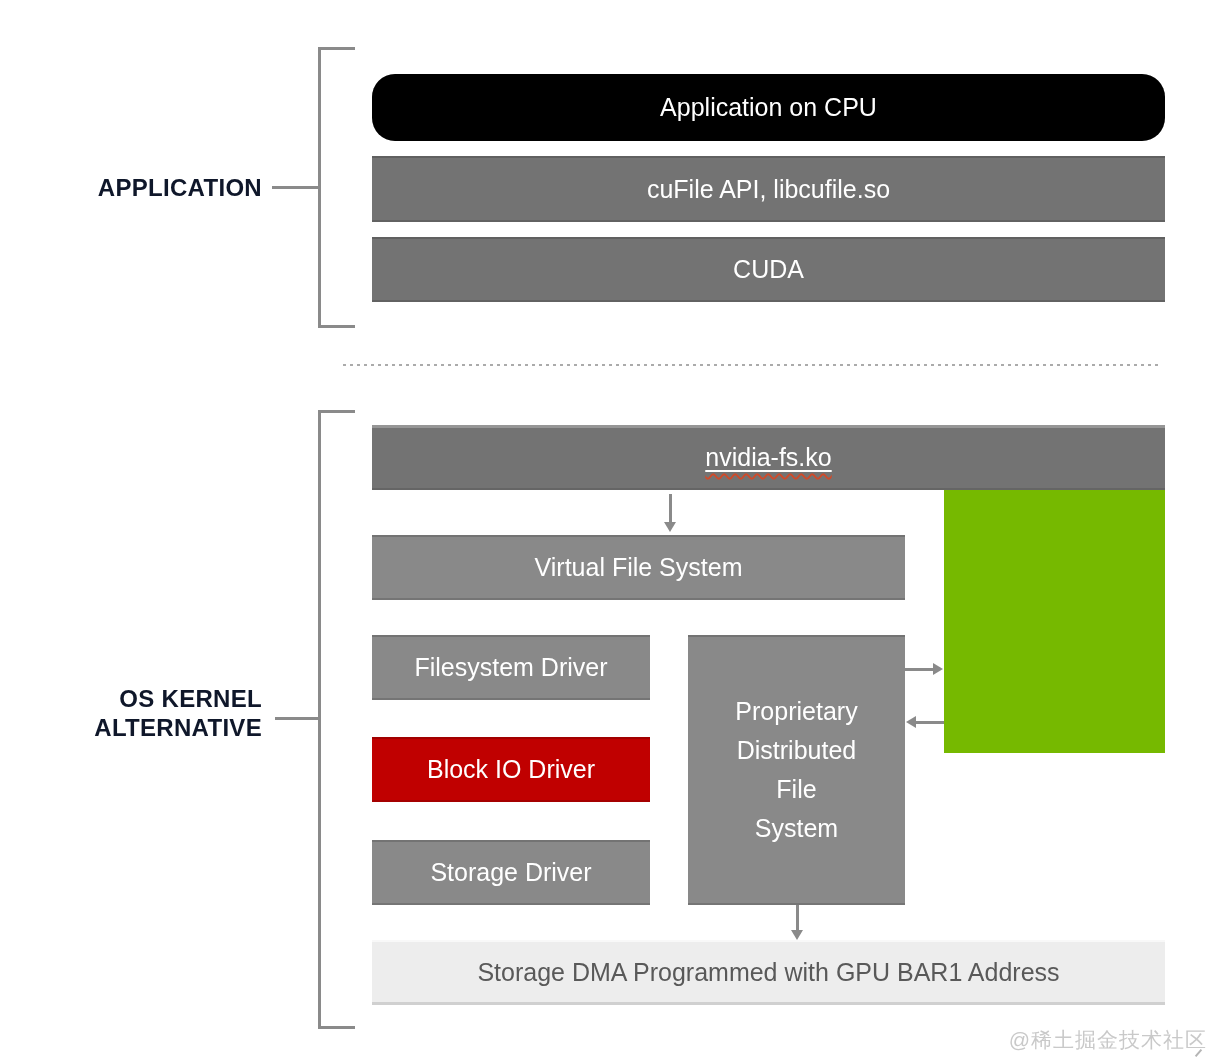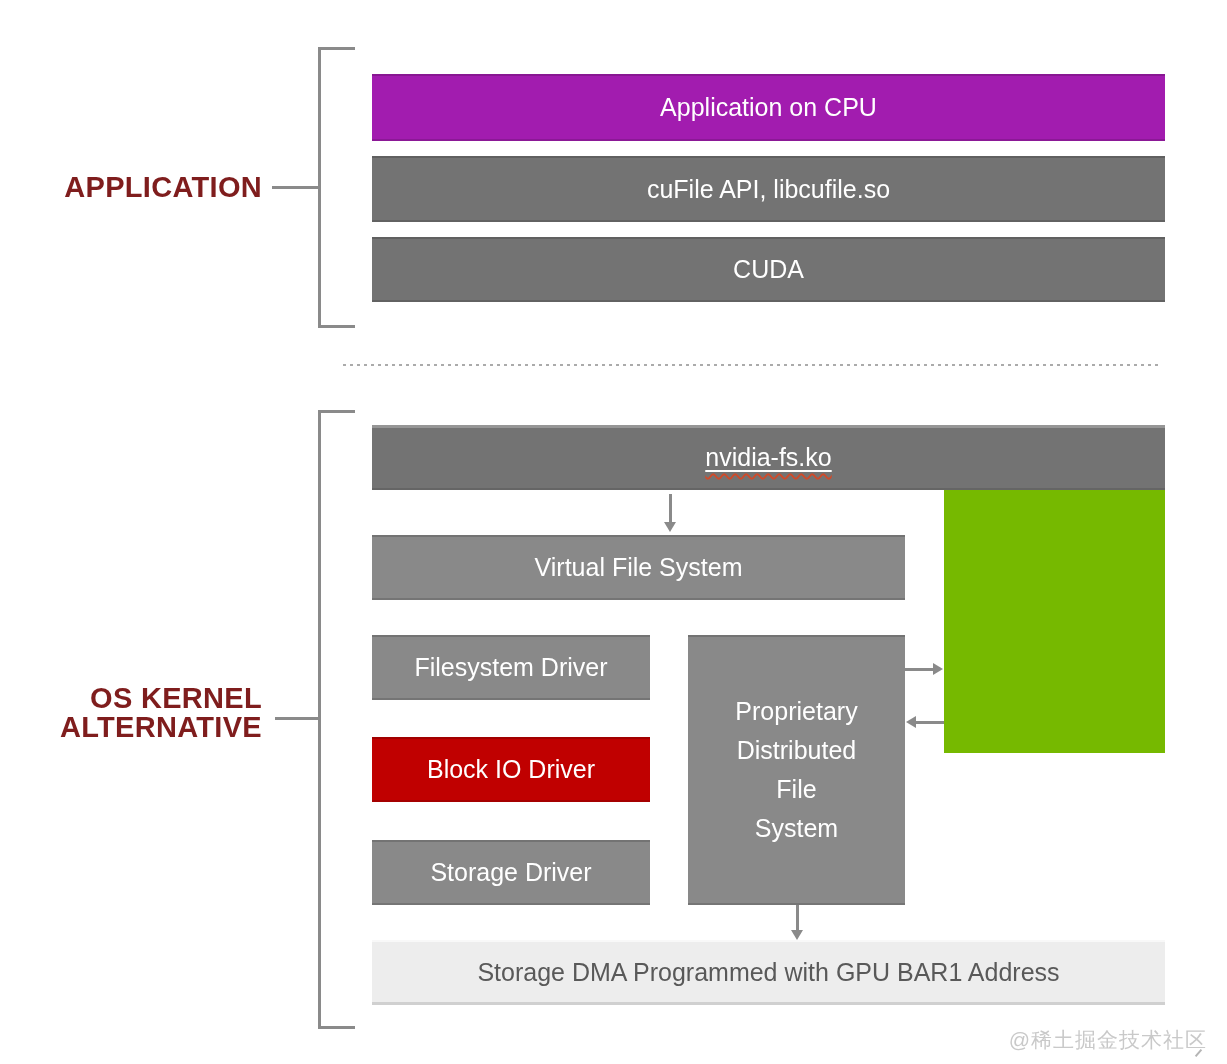--- a/index.html
+++ b/index.html
@@ -16,33 +16,33 @@
   }
   .bracket-top{left:318px;top:47px;height:281px;}
   .bracket-bottom{left:318px;top:410px;height:619px;}
   .connector{position:absolute;height:3px;background:#8a8a8a;}
   .connector-top{left:272px;top:186px;width:46px;}
   .connector-bottom{left:275px;top:717px;width:43px;}
 
   
   .side-label{
     position:absolute;left:30px;width:232px;text-align:right;
-    color:#7f1d1d;font-weight:bold;font-size:29px;line-height:29px;letter-spacing:0.3px;
+    color:#0f172a;font-weight:bold;font-size:24px;line-height:29px;letter-spacing:0.3px;
   }
   .side-label-app{top:173px;}
   .side-label-kernel{top:684px;}
   .side-label span{display:block;}
 
   
   .box{
     position:absolute;box-sizing:border-box;display:flex;align-items:center;justify-content:center;
     color:#ffffff;font-size:25px;text-align:center;
     box-shadow:inset 0 2px 0 rgba(0,0,0,0.16), inset 0 -2px 0 rgba(0,0,0,0.14);
   }
-  .box-blue{background:#a21caf;}
+  .box-blue{background:#000000;border-radius:23px;}
   .box-green{background:#737373;}
   .box-gray{background:#898989;}
   .box-red{background:#c00000;}
   .box-lightgray{
     background:#ededed;color:#595959;
     box-shadow:inset 0 2px 0 rgba(255,255,255,0.6), inset 0 -3px 0 rgba(0,0,0,0.12);
   }
 
   
   .bx-app-cpu{left:372px;top:74px;width:793px;height:67px;}

